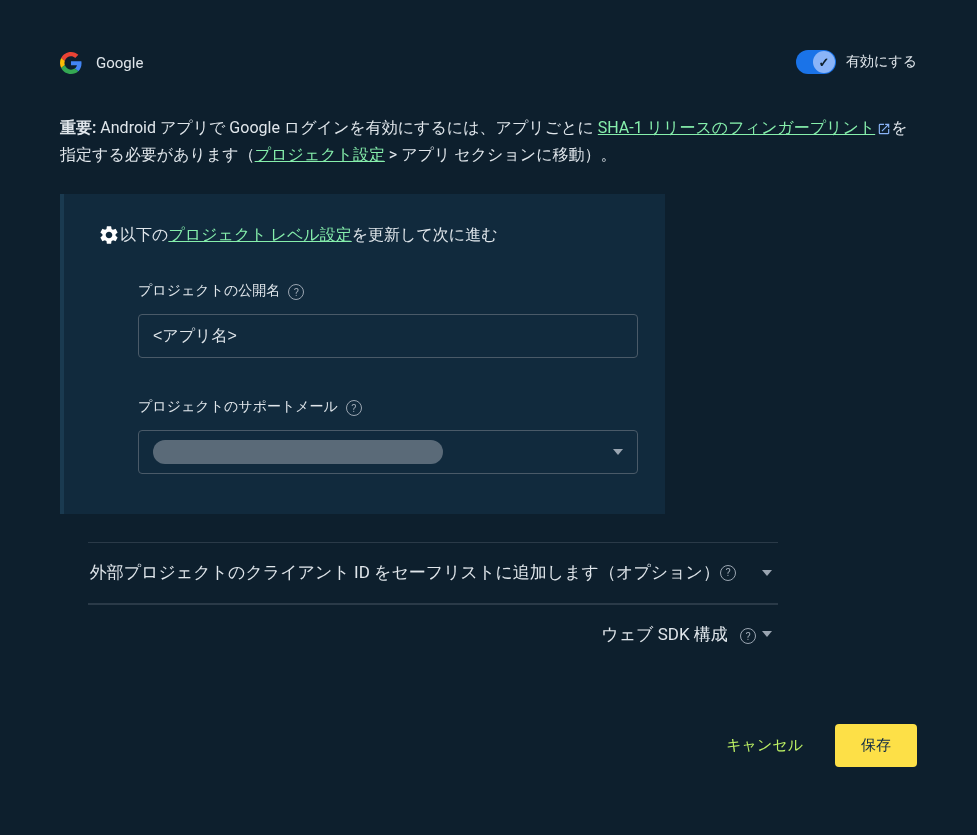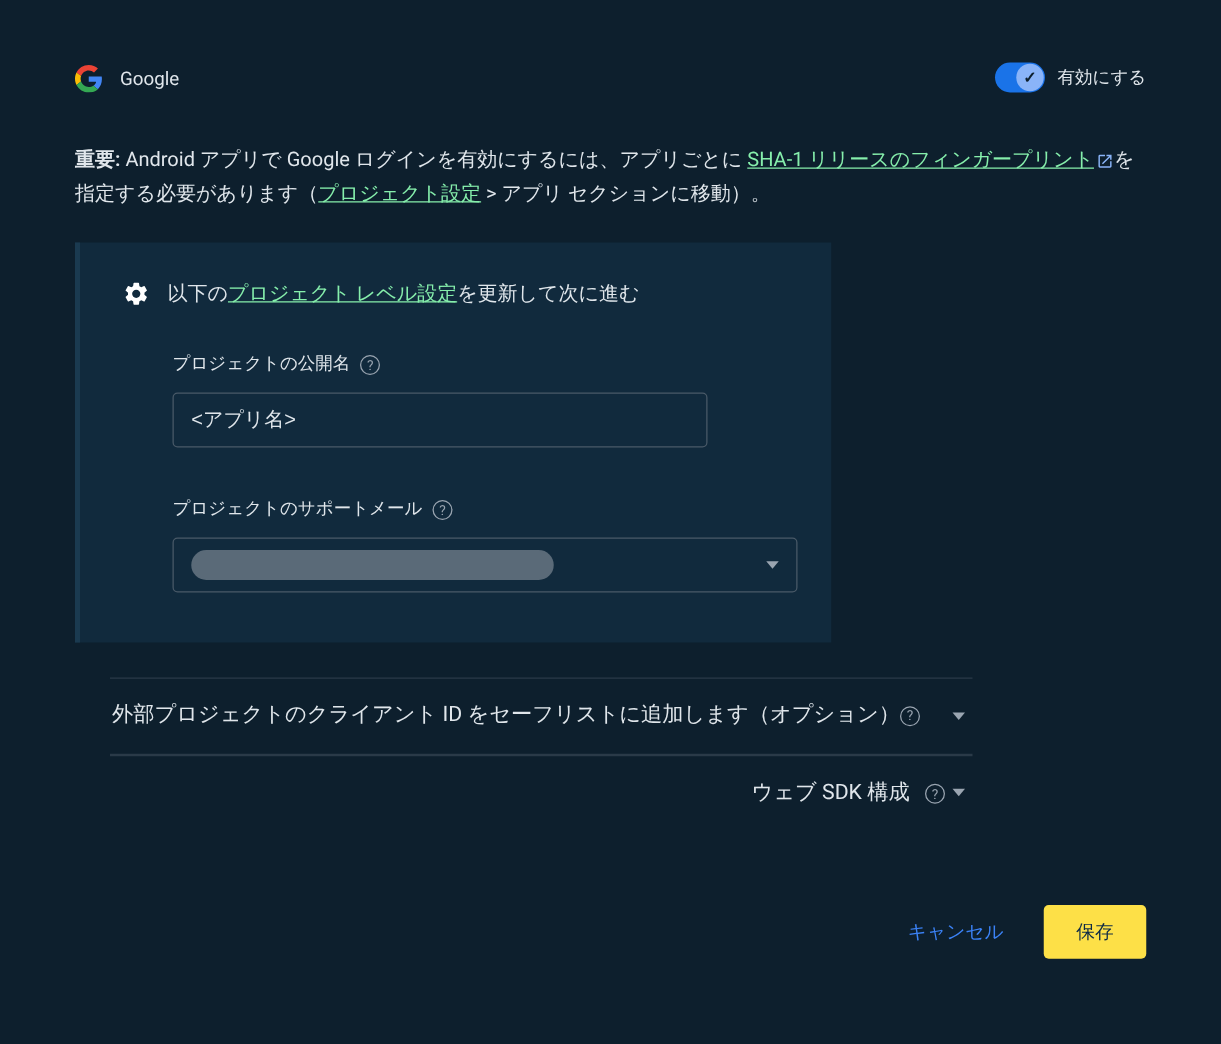--- a/index.html
+++ b/index.html
@@ -68,21 +68,20 @@
     .settings-card {
       background: #112a3d;
       border-left: 4px solid #1a3a50;
       padding: 30px 34px 40px 34px;
       margin-bottom: 28px;
       width: 605px;
     }
     .card-header {
       display: flex;
       align-items: center;
-      gap: 14px;
       margin-bottom: 36px;
       font-size: 16px;
     }
     .gear-icon { width: 22px; height: 22px; fill: #fff; }
     .form-group { margin-left: 40px; margin-bottom: 40px; }
     .form-group:last-child { margin-bottom: 0; }
     .form-label {
       display: flex;
       align-items: flex-end;
       gap: 8px;
@@ -96,21 +95,21 @@
       border: 1.5px solid #9aa5b1;
       border-radius: 50%;
       display: inline-flex;
       align-items: center;
       justify-content: center;
       font-size: 11px;
       color: #9aa5b1;
       cursor: pointer;
     }
     .text-input {
-      width: 428px;
+      width: 500px;
       padding: 12px 14px;
       background: transparent;
       border: 1px solid #4a5a68;
       border-radius: 4px;
       color: #e0e6eb;
       font-size: 16px;
       outline: none;
     }
     .select-input {
       width: 500px;
@@ -160,21 +159,21 @@
     .footer-actions {
       margin-top: 60px;
       display: flex;
       justify-content: flex-end;
       align-items: center;
       gap: 28px;
     }
     .btn-text {
       background: transparent;
       border: none;
-      color: #3b82f6;
+      color: #bef264;
       font-size: 15px;
       cursor: pointer;
       padding: 10px 4px;
     }
     .btn-primary {
       background: #fde047;
       color: #0d2a47;
       border: none;
       border-radius: 4px;
       padding: 12px 26px;

